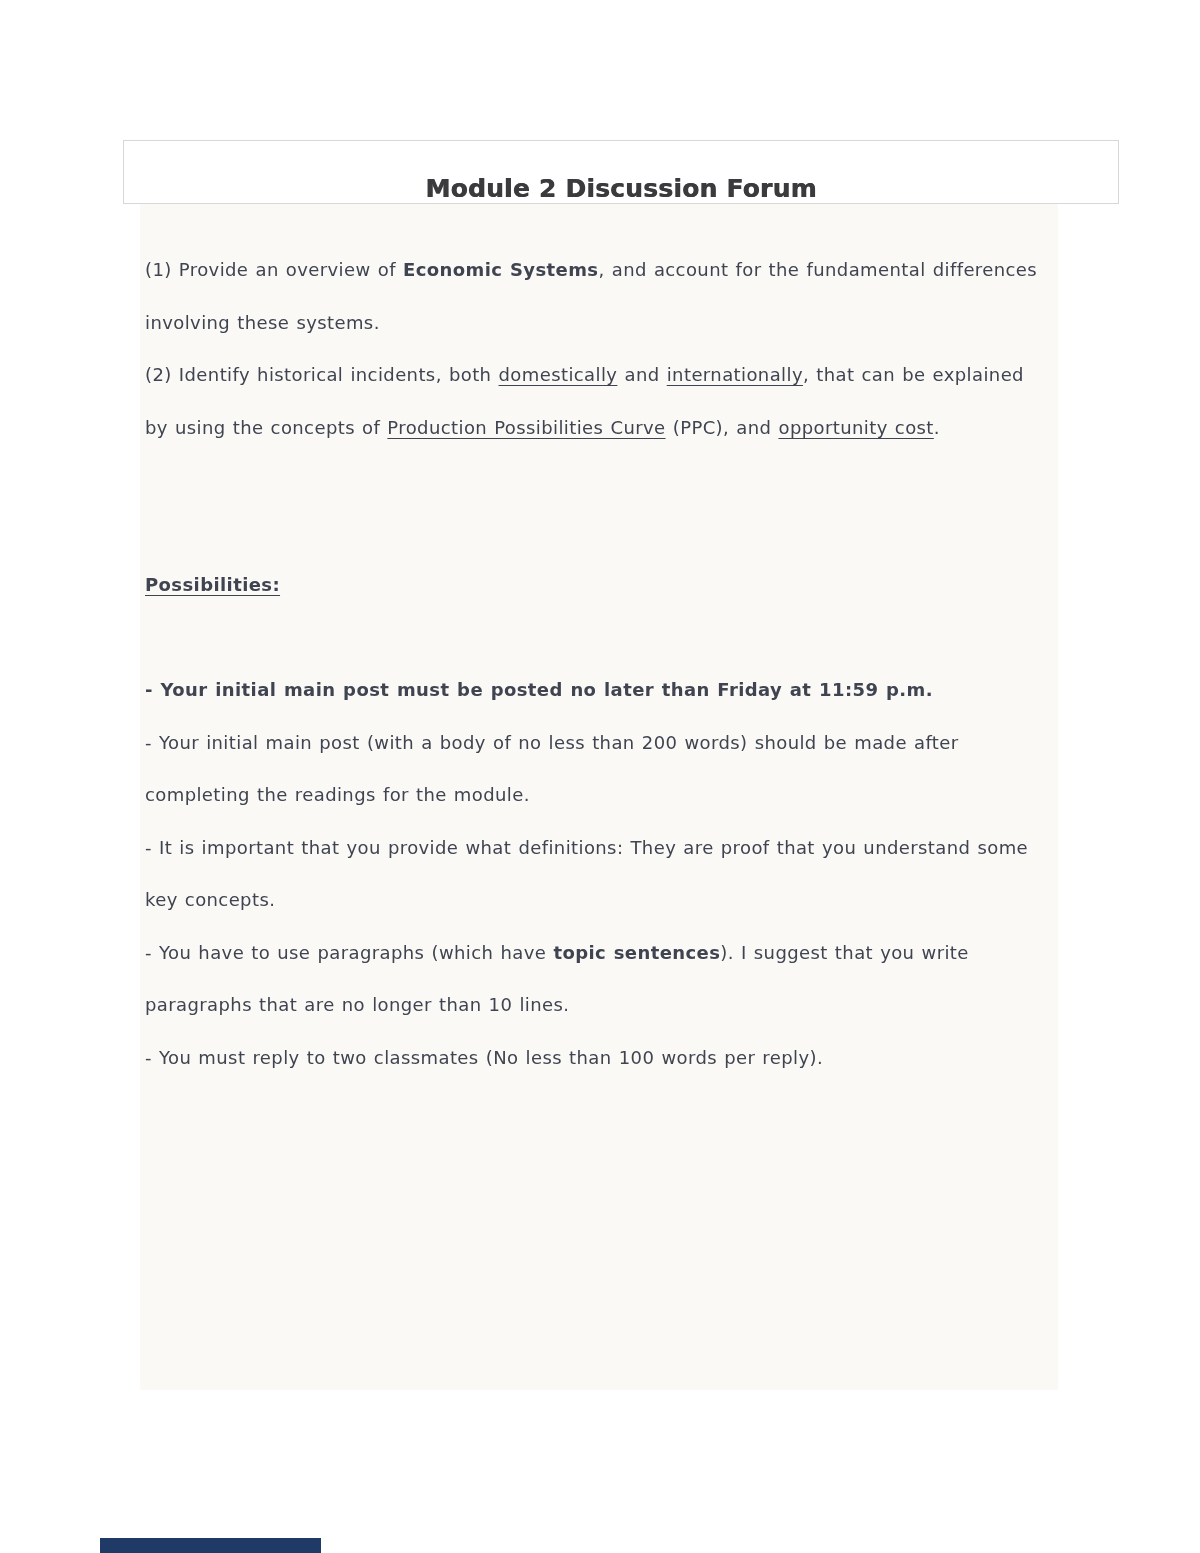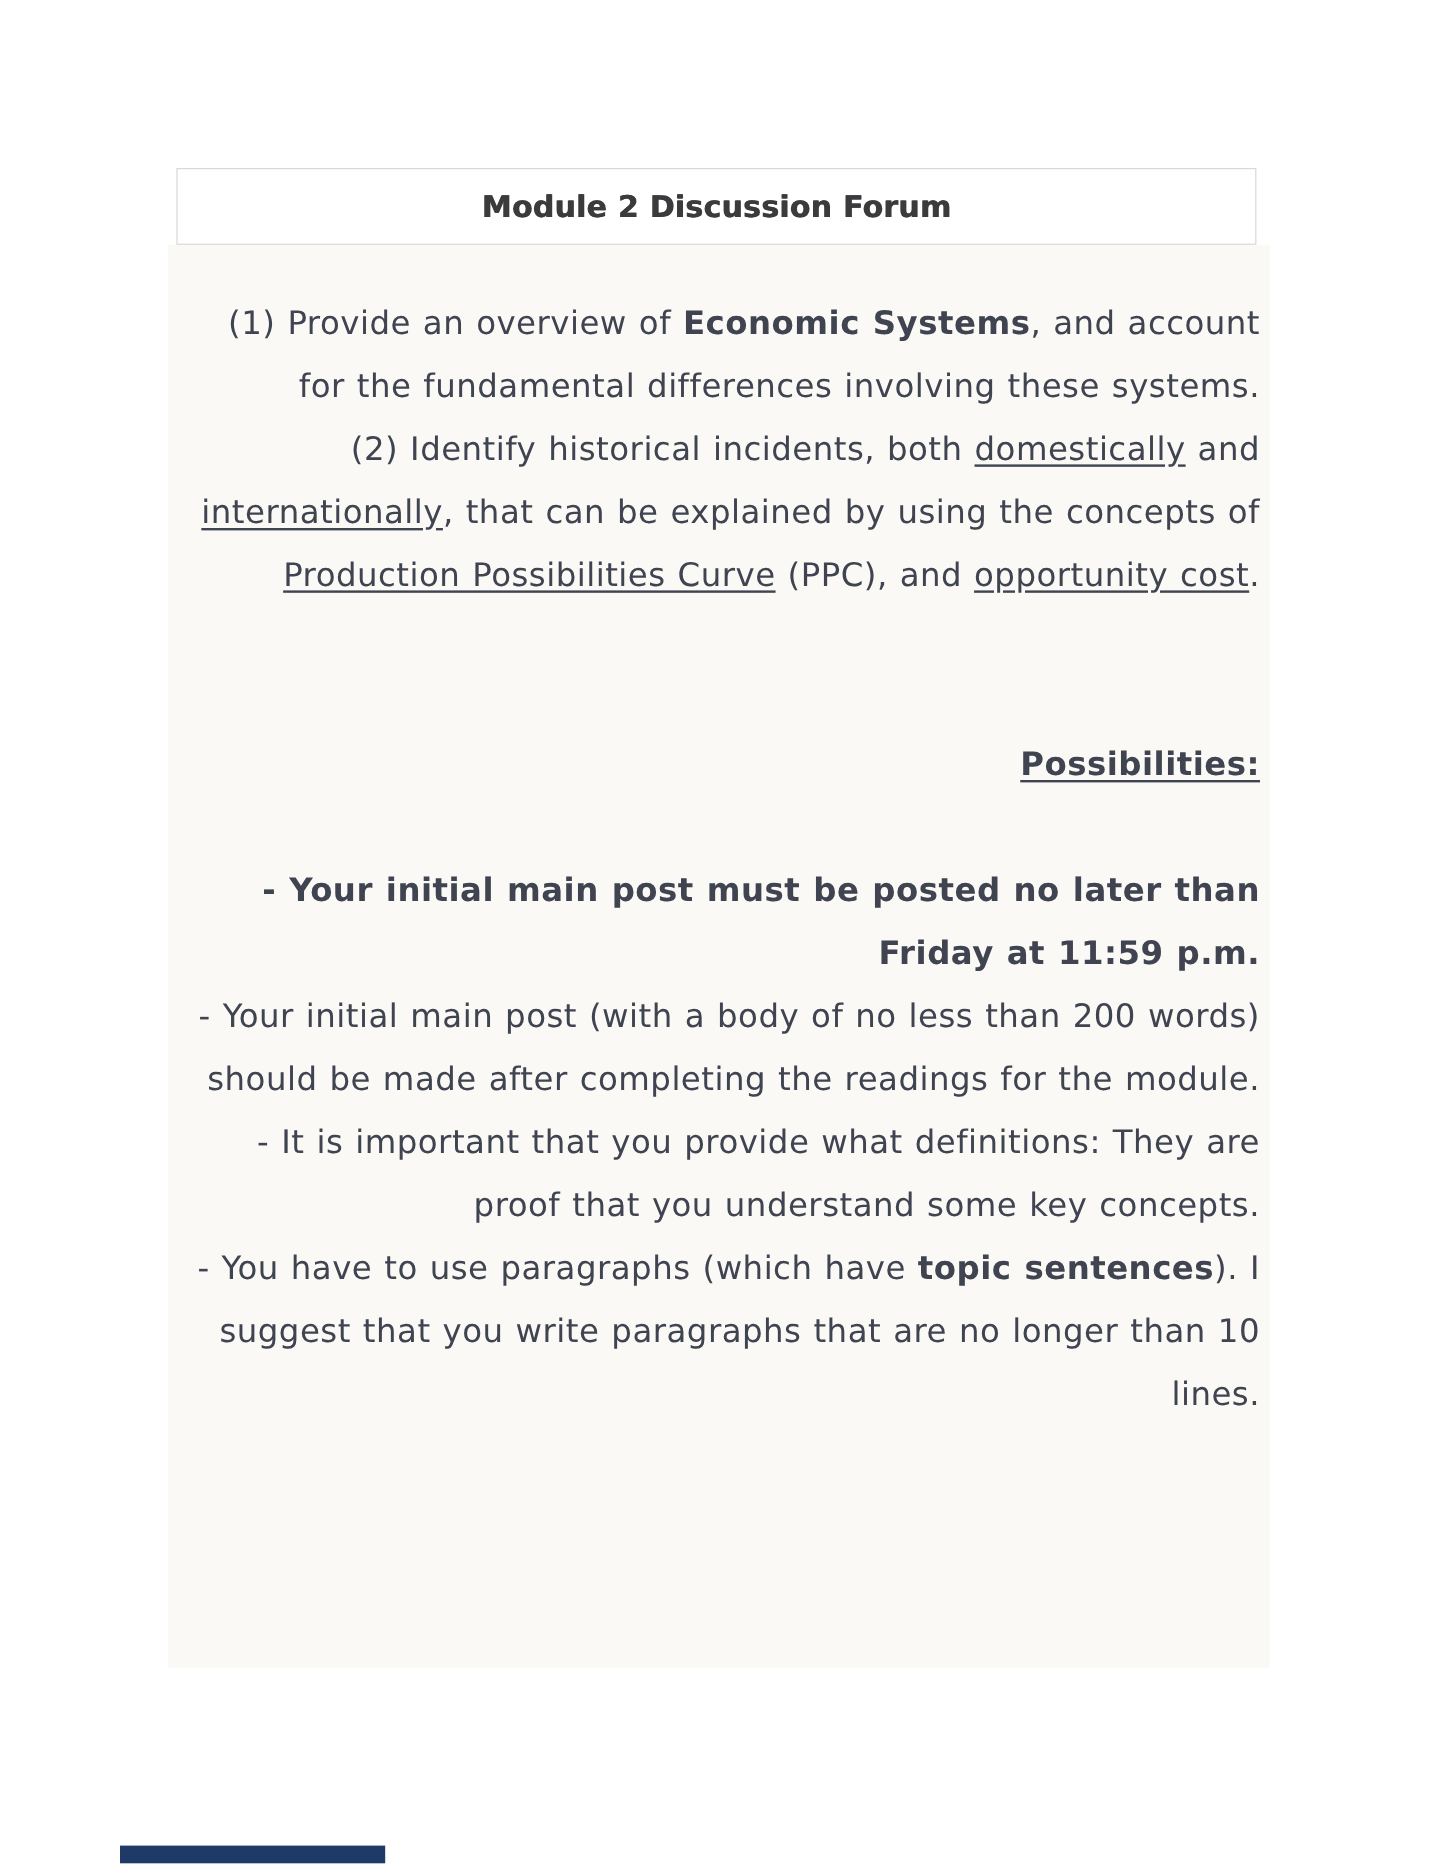--- a/index.html
+++ b/index.html
@@ -14,52 +14,50 @@
     position: relative;
     width: 1200px;
     height: 1553px;
     background: #ffffff;
     overflow: hidden;
   }
   .header-box {
     position: absolute;
     left: 123px;
     top: 140px;
-    width: 900px;
+    width: 996px;
     height: 64px;
     background: #ffffff;
     border: 1px solid var(--header-border, #d8d8d8);
     display: flex;
-    align-items: center;
+    align-items: flex-end;
     justify-content: center;
     z-index: 2;
-    margin-left: 24px;
   }
   .header-title {
     font-size: 25px;
     font-weight: bold;
     color: #3b3b3d;
     letter-spacing: 0.2px;
     
     text-shadow: 0.6px 0 0 #3b3b3d;
   }
   .content {
     position: absolute;
     left: 140px;
     top: 204px;
     width: 918px;
     height: 1186px;
     background: var(--content-bg, #faf9f6);
     padding: 40px 8px 0 5px;
     color: var(--text, #3f4450);
-    font-size: 27px;
+    font-size: 18px;
     line-height: 52.5px;
     letter-spacing: 0.4px;
     word-spacing: 1px;
-    text-align: right;
   }
   .para { margin: 0; }
   .b { font-weight: bold; }
   .u { text-decoration: underline; text-underline-offset: 4px; }
   .footer-bar {
     position: absolute;
     left: 100px;
     top: 1538px;
     width: 221px;
     height: 15px;
@@ -79,17 +77,18 @@
       <p class="para"><span>(1) Provide an overview of </span><span class="b">Economic Systems</span><span>, and account for the fundamental differences involving these systems.</span></p>
       <p class="para"><span>(2) Identify historical incidents, both </span><span class="u">domestically</span><span> and </span><span class="u">internationally</span><span>, that can be explained by using the concepts of </span><span class="u">Production Possibilities Curve</span><span> (PPC), and </span><span class="u">opportunity cost</span><span>.</span></p>
       <p class="para">&nbsp;</p>
       <p class="para">&nbsp;</p>
       <p class="para"><span class="b u">Possibilities:</span></p>
       <p class="para">&nbsp;</p>
       <p class="para"><span class="b">- Your initial main post must be posted no later than Friday at 11:59 p.m.</span></p>
       <p class="para"><span>- Your initial main post (with a body of no less than 200 words) should be made after completing the readings for the module.</span></p>
       <p class="para"><span>- It is important that you provide what definitions: They are proof that you understand some key concepts.</span></p>
       <p class="para"><span>- You have to use paragraphs (which have </span><span class="b">topic sentences</span><span>). I suggest that you write paragraphs that are no longer than 10 lines.</span></p>
+      <p class="para"><span>- You must reply to two classmates (No less than 100 words per reply).</span></p>
     </div>
 
   <div class="footer-bar"></div>
 
 </div>
 
 </body></html>

